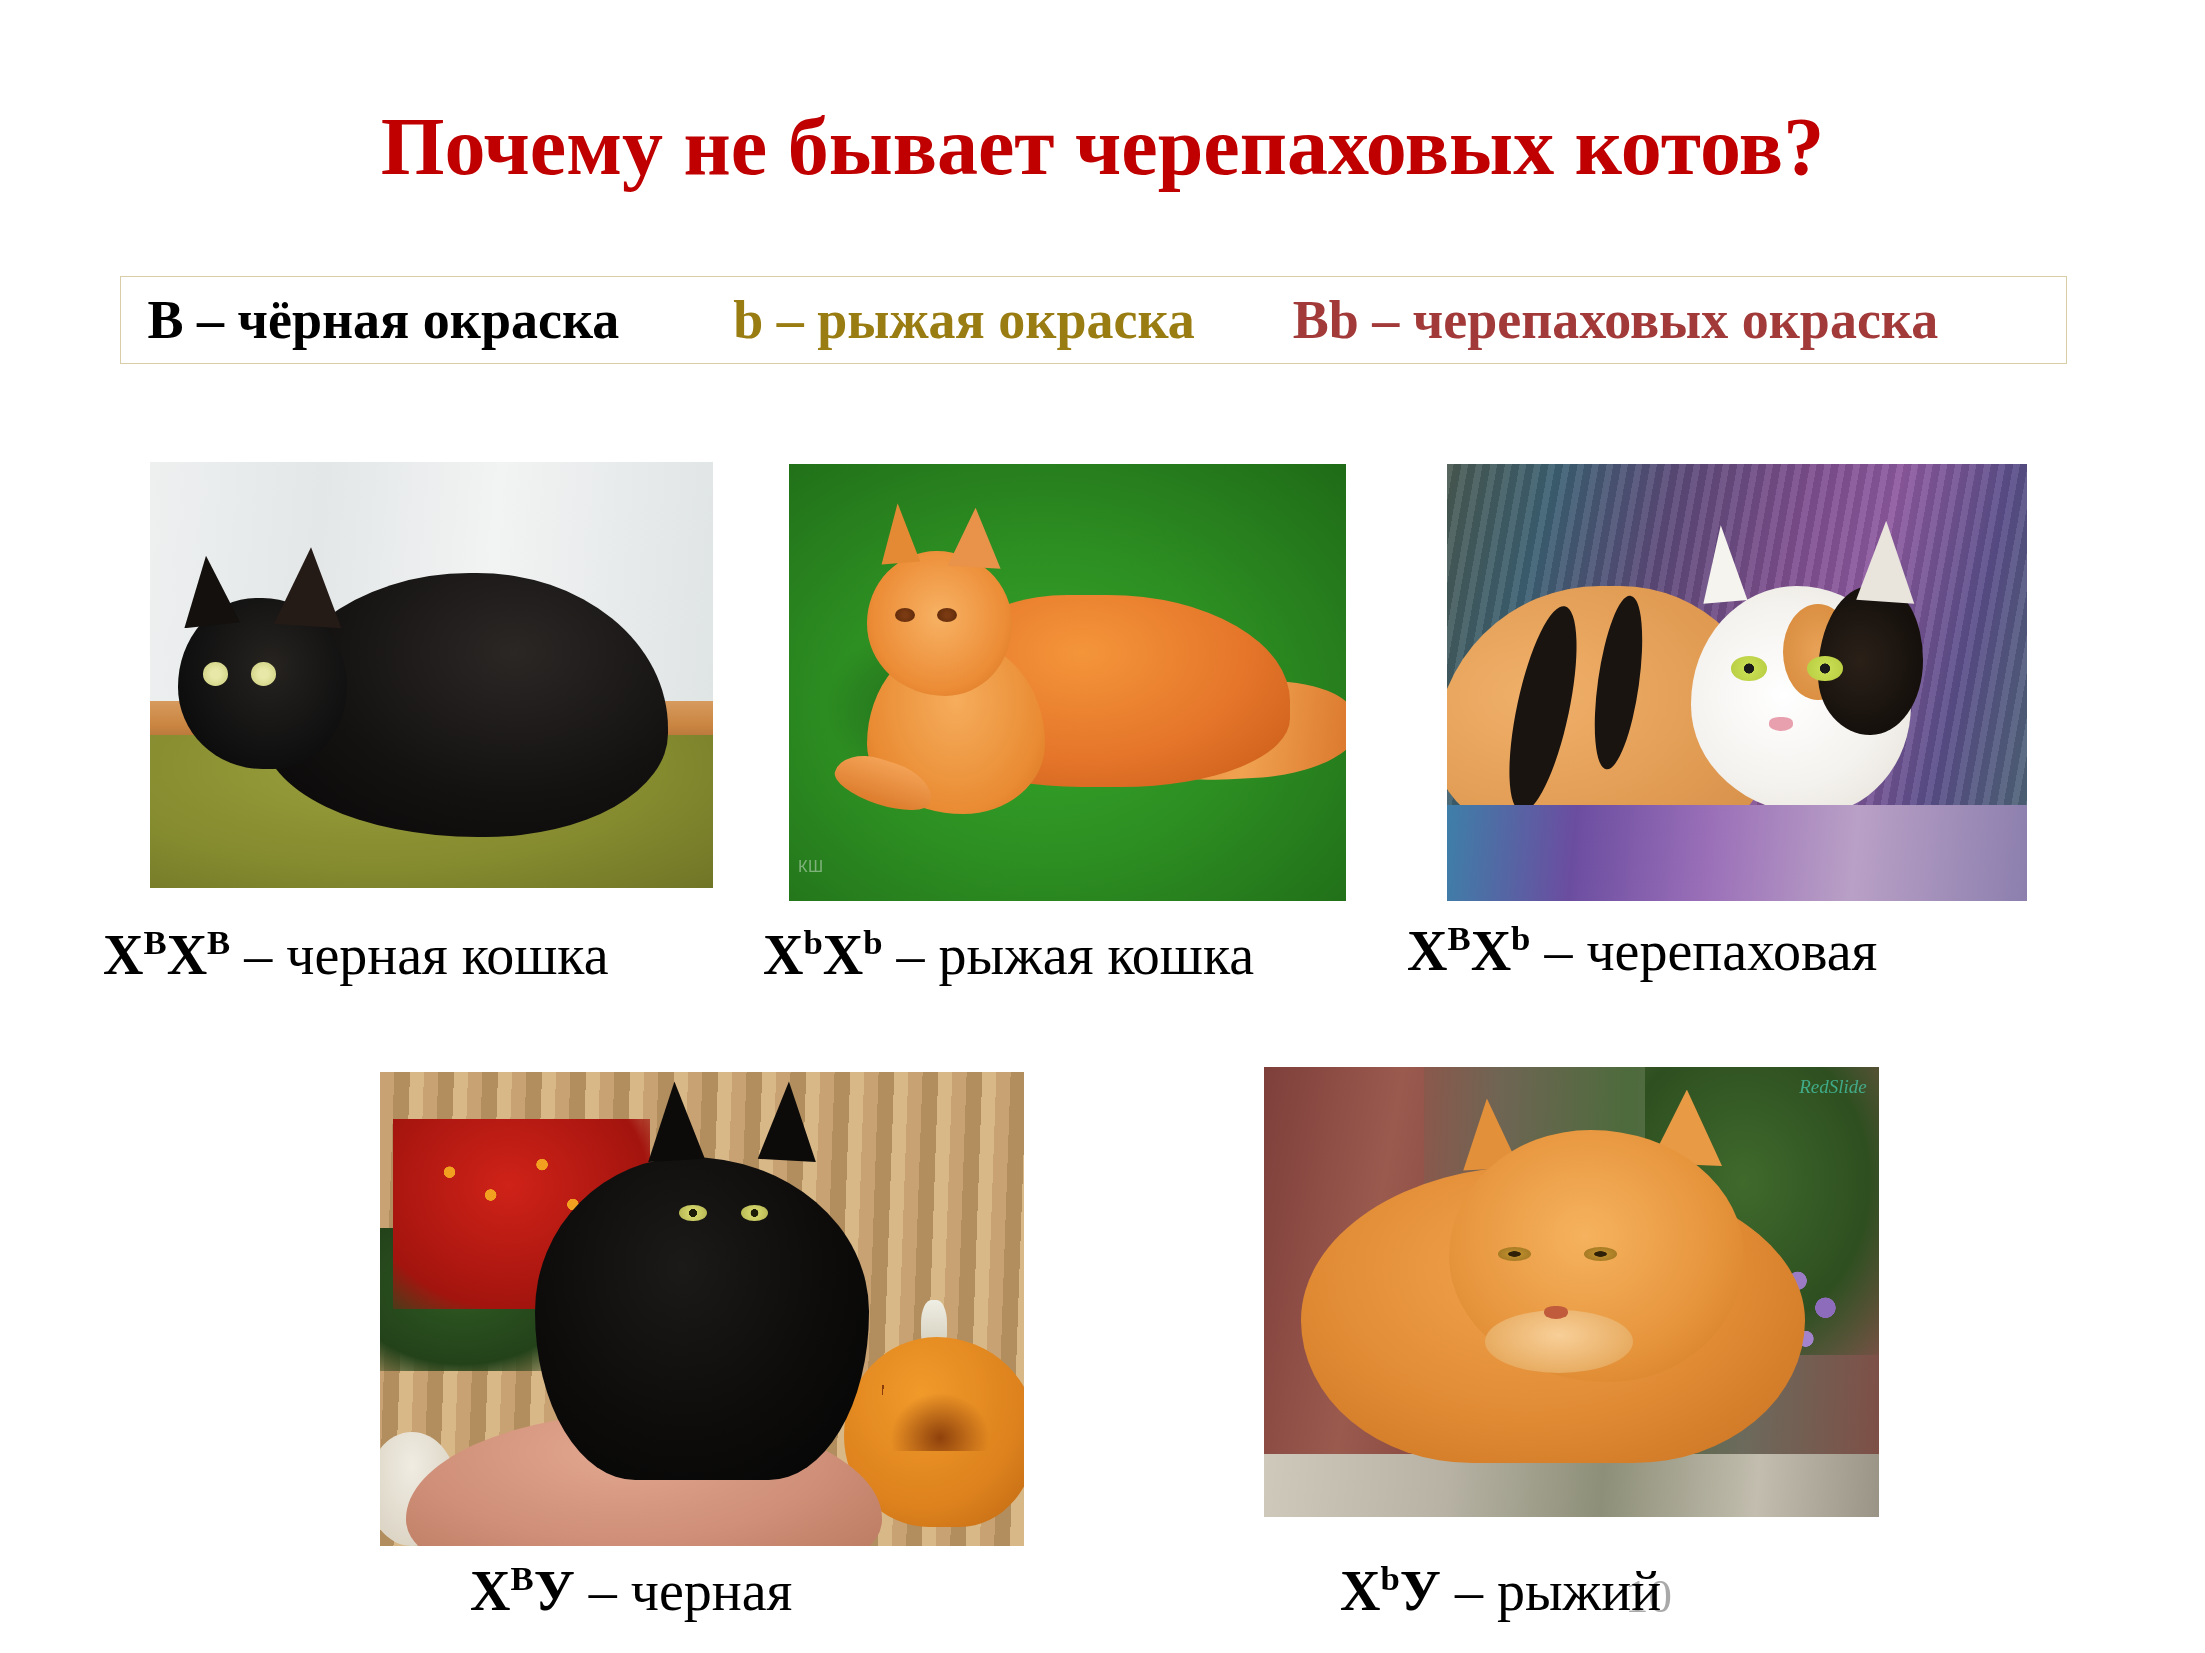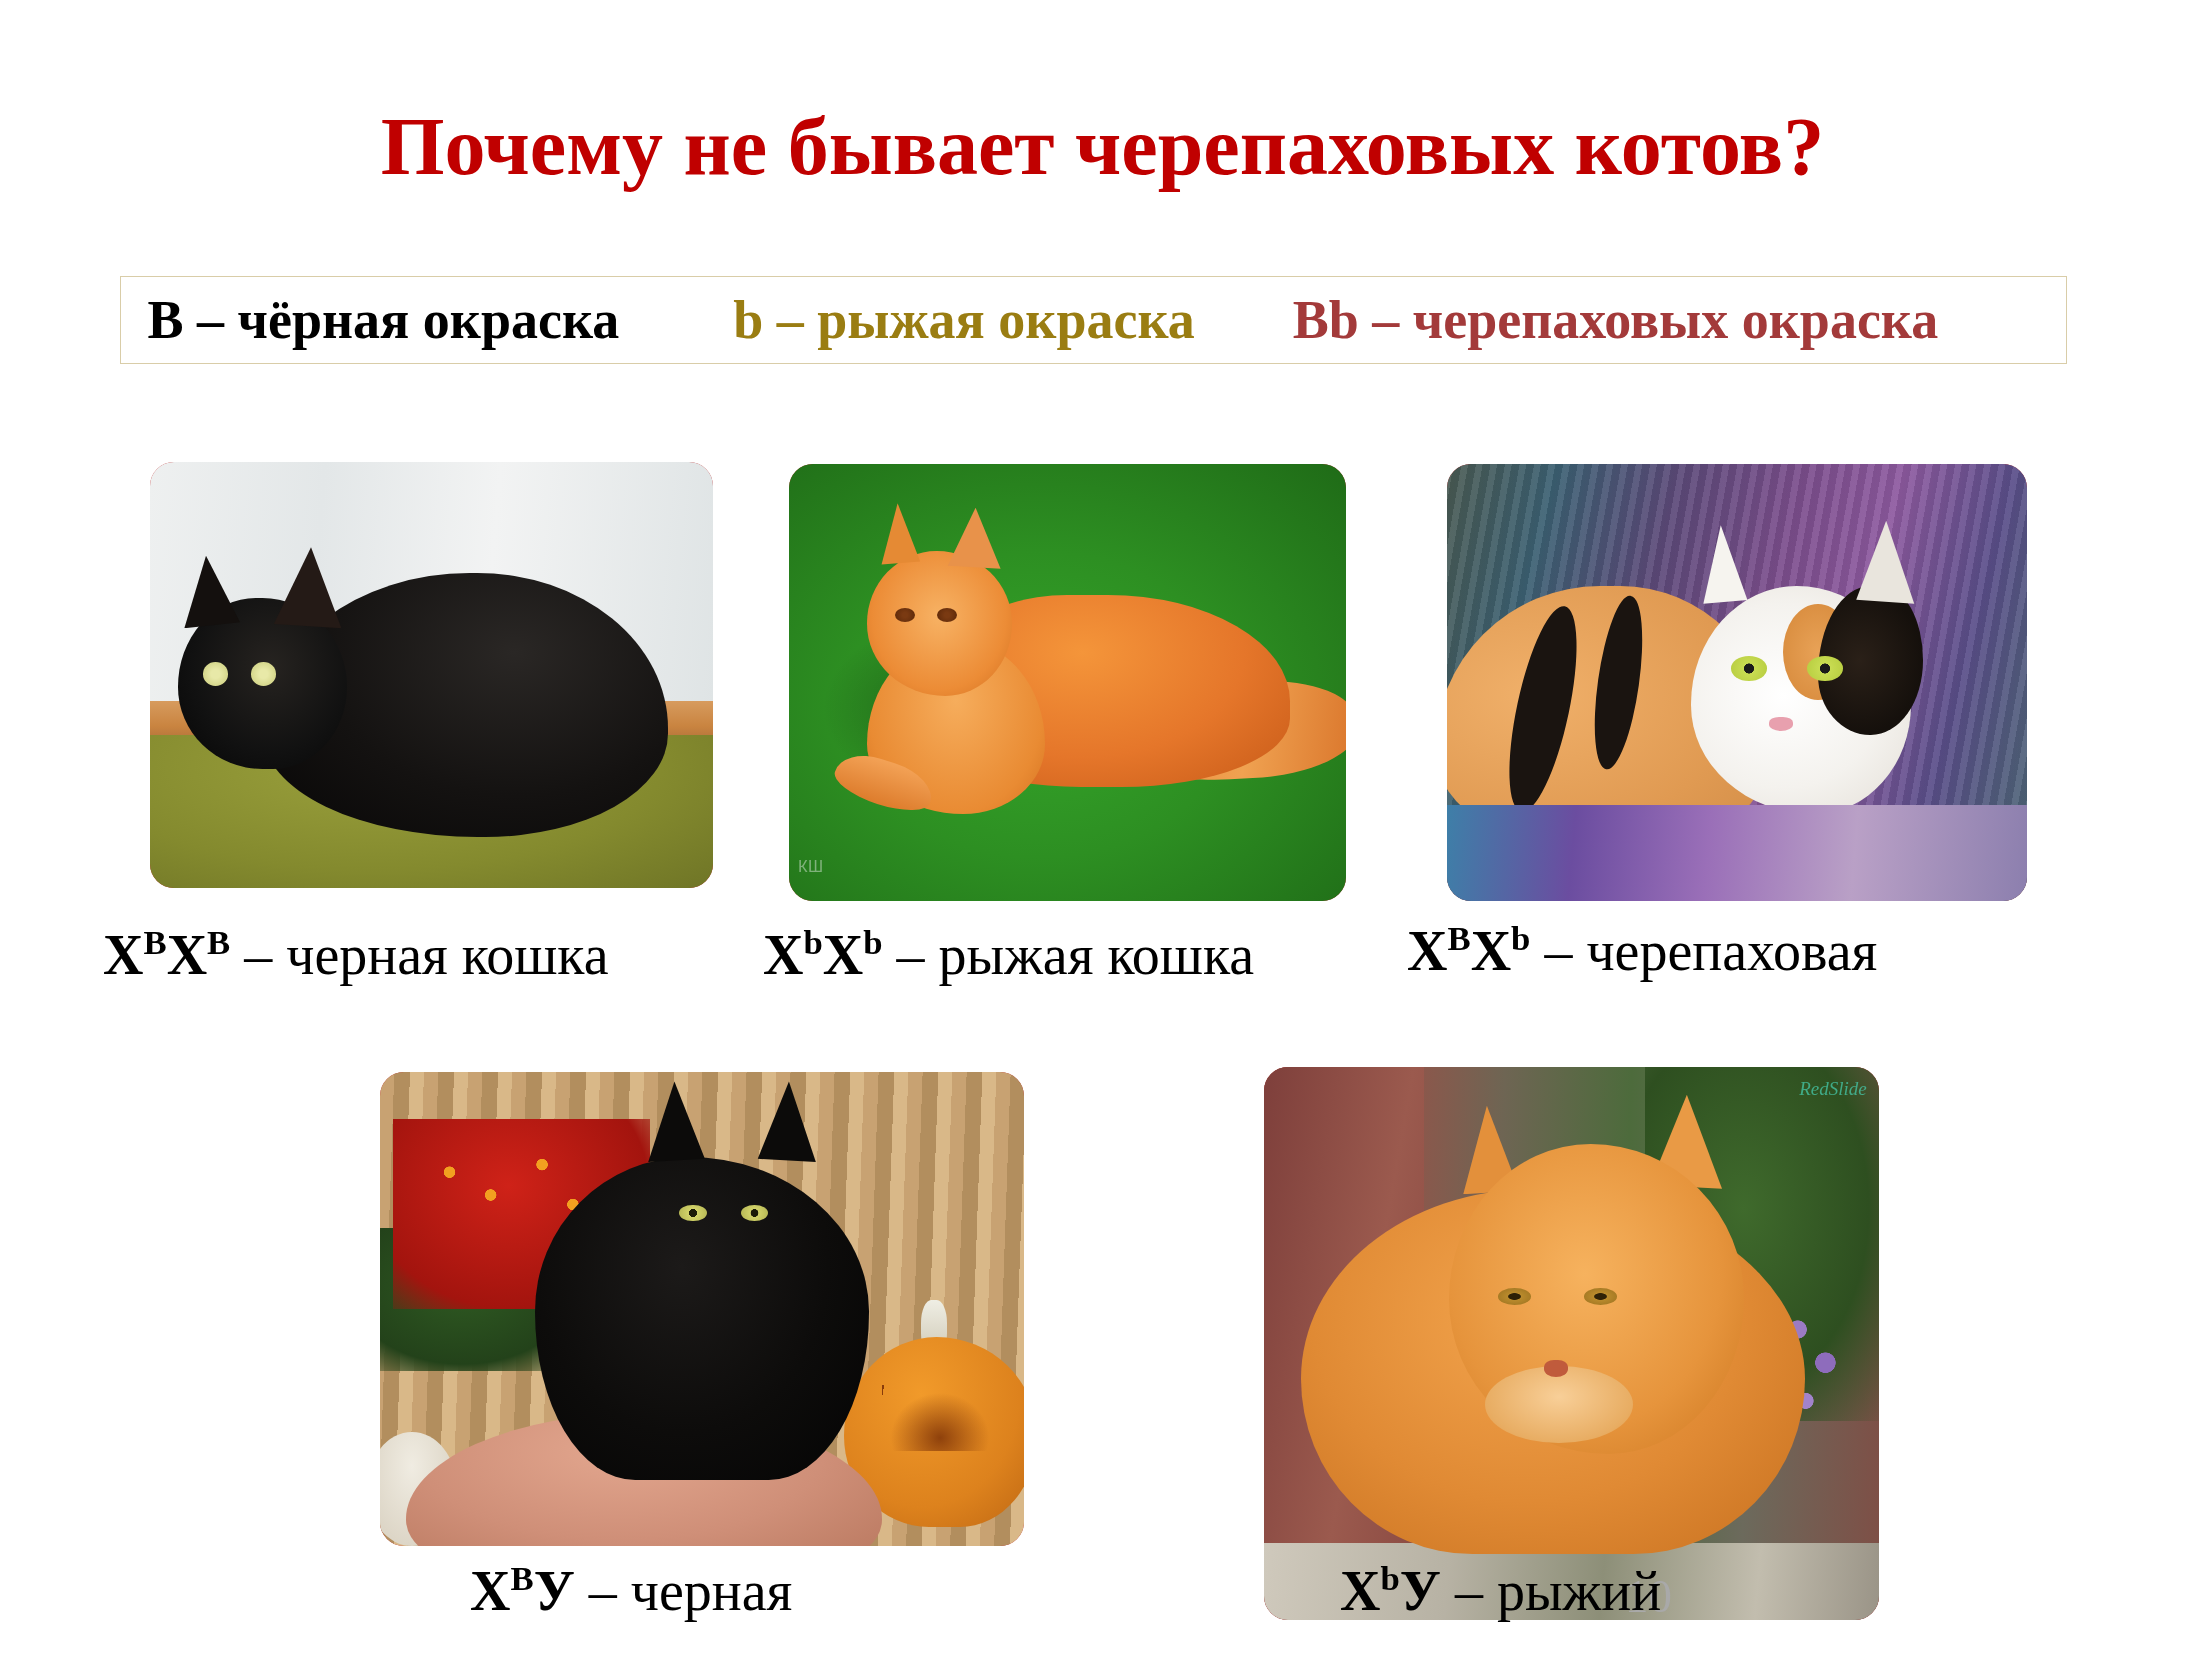--- a/index.html
+++ b/index.html
@@ -58,21 +58,20 @@
   }
   .legend-item.i0 { margin-left: 26.5px; color: #000000; }
   .legend-item.i1 { margin-left: 114px; color: #9A7D12; }
   .legend-item.i2 { margin-left: 98px; color: #A33A3A; }
 
   
   .photo {
     position: absolute;
     overflow: hidden;
     background: #b91c1c;
-    border-radius: 24px;
   }
   .photo .inner {
     position: absolute;
     left: 0; top: 0; right: 0; bottom: 0;
   }
 
   
   .lay { position: absolute; }
 
   
@@ -296,21 +295,21 @@
   #photo-black-cat-pumpkin .eye-l,
   #photo-black-cat-pumpkin .eye-r {
     top:28%; width:4.2%; height:3.4%;
     background: radial-gradient(circle at 50% 50%, #1b1b08 24%, #d2d36a 26%, #b3b452 100%);
     border-radius:50%;
   }
   #photo-black-cat-pumpkin .eye-l { left:46.5%; }
   #photo-black-cat-pumpkin .eye-r { left:56%; }
 
   
-  #photo-ginger-cat-stone { left: 1264px; top: 1067px; width: 615px; height: 553px; }
+  #photo-ginger-cat-stone { left: 1264px; top: 1067px; width: 615px; height: 450px; }
   #photo-ginger-cat-stone .bg {
     left:0; top:0; width:100%; height:100%;
     background: linear-gradient(92deg,#8a4540 0%,#9a5148 18%,#6e6553 38%,#4d6b3c 58%,#6c6a5c 78%,#7e4f46 100%);
   }
   #photo-ginger-cat-stone .wall {
     left:0; top:0; width:26%; height:92%;
     background: linear-gradient(100deg,#7e3f3b 0%,#9b5a4e 60%,#8a4a42 100%);
   }
   #photo-ginger-cat-stone .foliage {
     left:62%; top:0; width:40%; height:64%;

